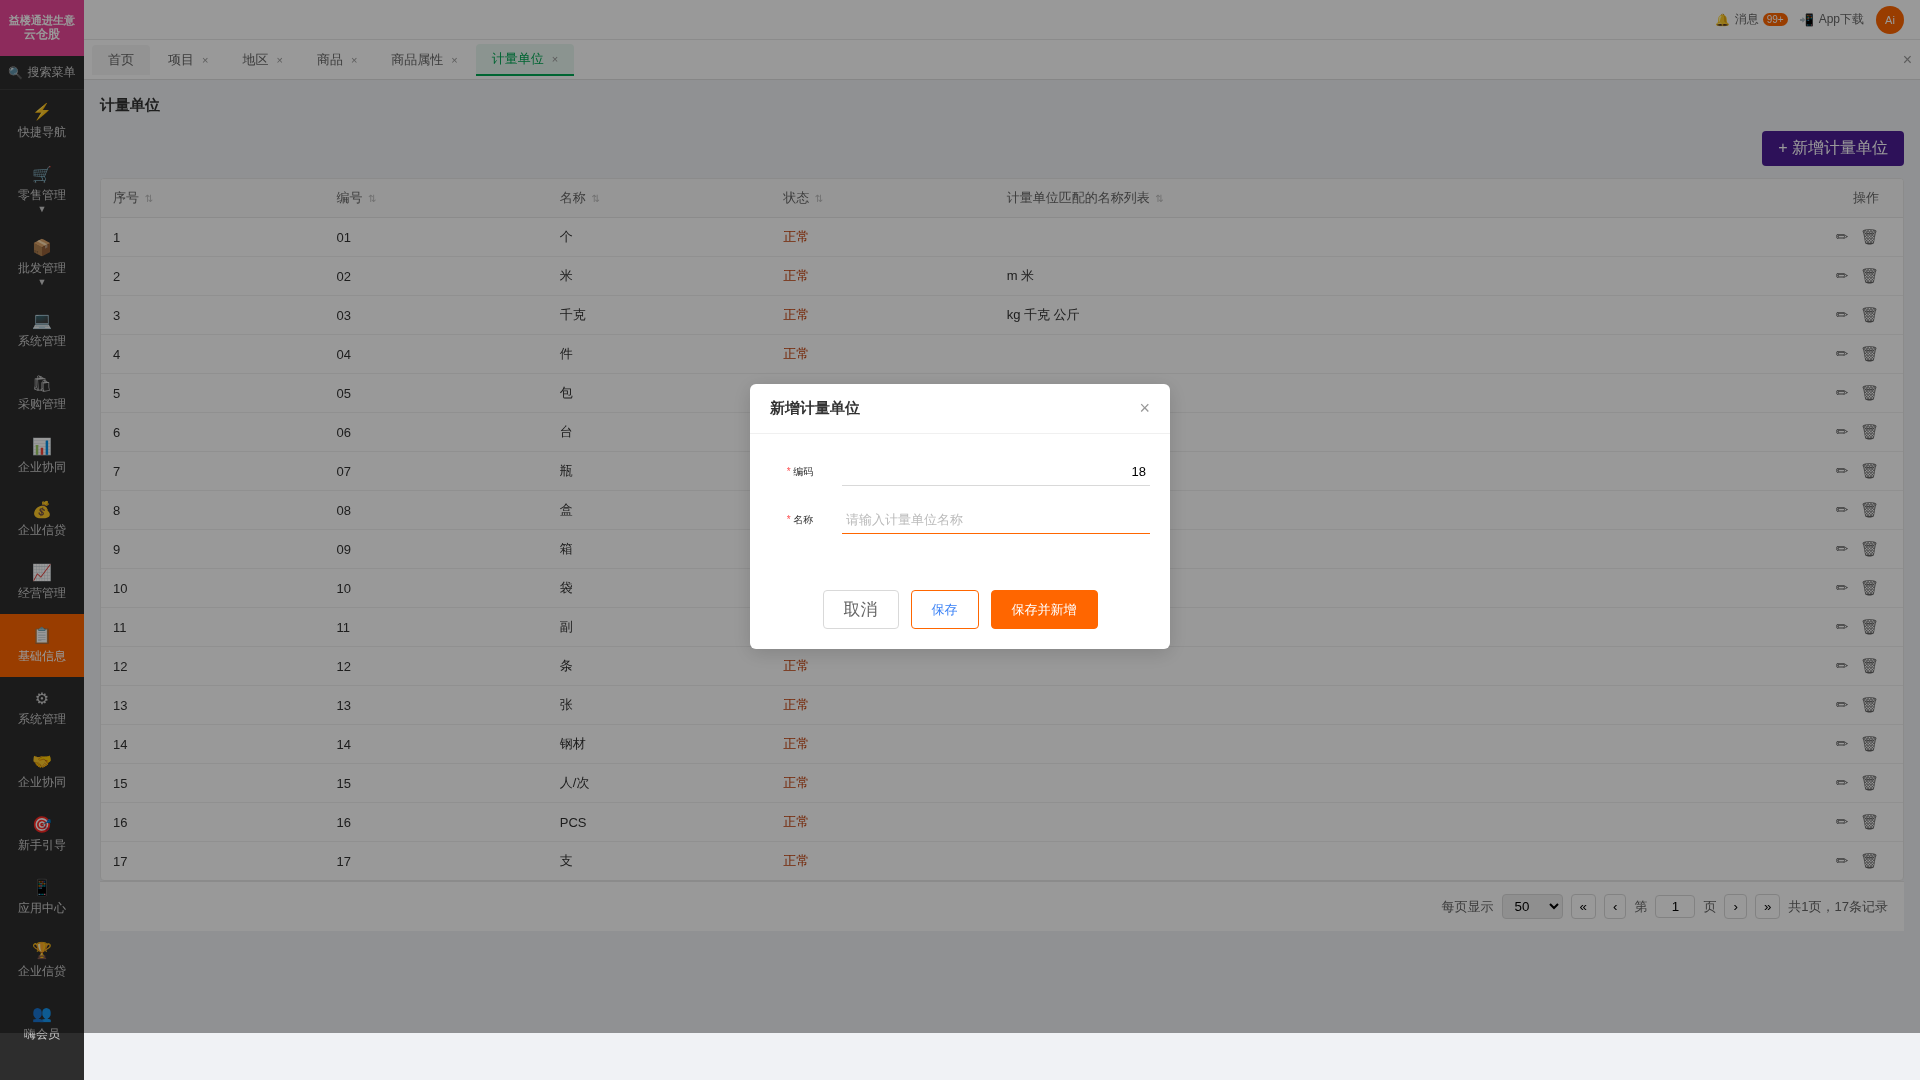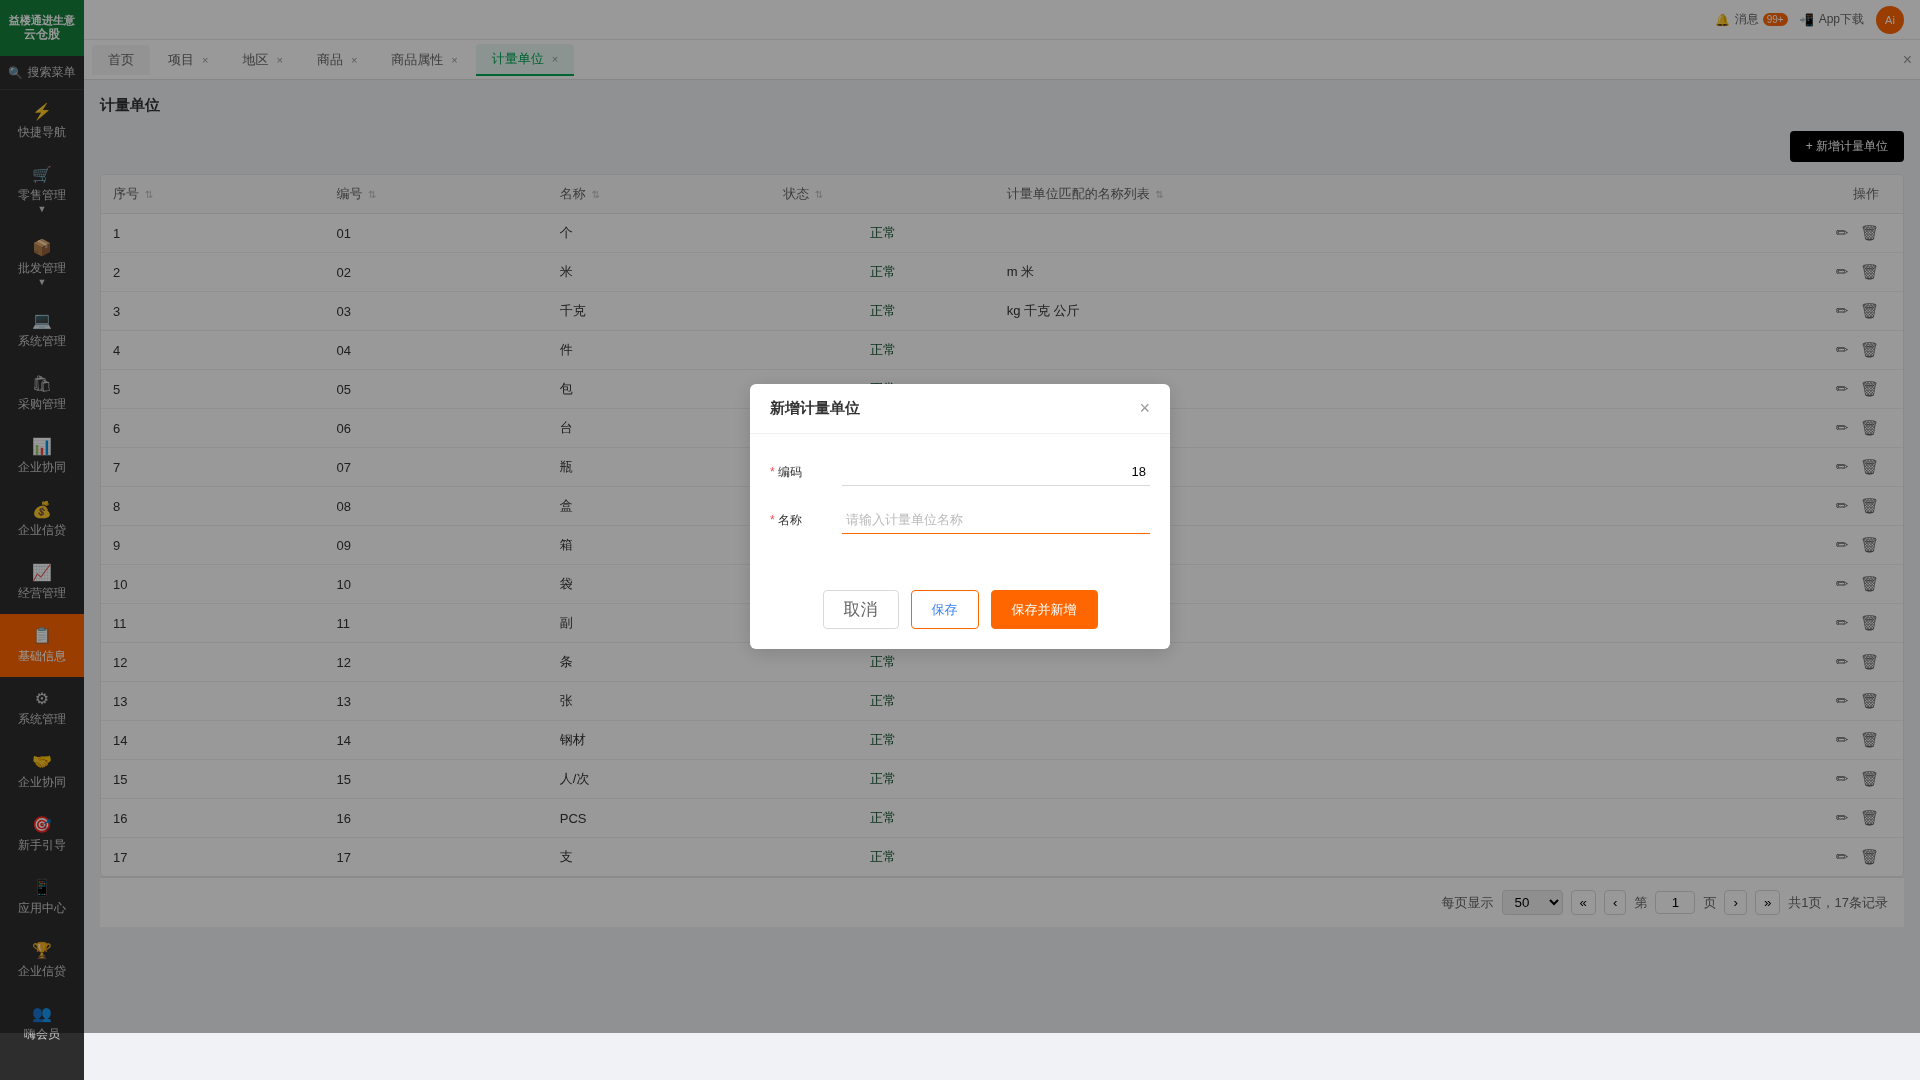--- a/index.html
+++ b/index.html
@@ -1,20 +1,20 @@
 <!DOCTYPE html>
 <html><head>
   <meta charset="utf-8">
   <style>
     * { margin: 0; padding: 0; box-sizing: border-box; }
     body { font-family: "Microsoft YaHei", "PingFang SC", sans-serif; font-size: 13px; background: #f0f2f5; width: 1920px; height: 1080px; overflow: hidden; display: flex; }
 
     
     .sidebar { width: 84px; background: #2d2d2d; height: 1080px; display: flex; flex-direction: column; align-items: center; flex-shrink: 0; }
-    .sidebar-logo { width: 84px; height: 56px; background: #15803d; display: flex; align-items: center; justify-content: center; color: white; font-size: 14px; font-weight: bold; flex-shrink: 0; }
+    .sidebar-logo { width: 84px; height: 56px; background: #ec4899; display: flex; align-items: center; justify-content: center; color: white; font-size: 14px; font-weight: bold; flex-shrink: 0; }
     .sidebar-search { width: 100%; padding: 8px 0; display: flex; align-items: center; justify-content: center; color: #ccc; font-size: 12px; cursor: pointer; border-bottom: 1px solid #3d3d3d; }
     .sidebar-nav-item { width: 100%; padding: 12px 6px; display: flex; align-items: center; justify-content: center; color: #ccc; font-size: 12px; cursor: pointer; text-align: center; flex-direction: column; }
     .sidebar-nav-item.active { background: #ff6600; color: white; }
     .sidebar-nav-item .nav-icon { font-size: 16px; margin-bottom: 3px; }
 
     
     .main { flex: 1; display: flex; flex-direction: column; overflow: hidden; }
 
     
     .top-header { height: 40px; background: #fff; display: flex; align-items: center; justify-content: flex-end; padding: 0 16px; border-bottom: 1px solid #e8e8e8; flex-shrink: 0; }
@@ -31,51 +31,51 @@
     .tab-item .tab-close { color: #999; font-size: 11px; cursor: pointer; margin-left: 2px; }
     .tab-item.home { background: #f5f5f5; }
     .close-all { margin-left: auto; color: #999; cursor: pointer; font-size: 16px; }
 
     
     .content-area { flex: 1; padding: 16px; overflow: auto; position: relative; }
     .page-title { font-size: 15px; font-weight: bold; color: #333; margin-bottom: 16px; }
 
     
     .table-toolbar { display: flex; justify-content: flex-end; margin-bottom: 12px; }
-    .btn-add { background: #000000; color: white; border: none; padding: 7px 16px; border-radius: 4px; cursor: pointer; font-size: 12px; display: flex; align-items: center; gap: 4px; }
+    .btn-add { background: #4c1d95; color: white; border: none; padding: 7px 16px; border-radius: 4px; cursor: pointer; font-size: 16px; display: flex; align-items: center; gap: 4px; }
 
     
     .table-container { background: white; border-radius: 4px; overflow: hidden; border: 1px solid #e8e8e8; }
     table { width: 100%; border-collapse: collapse; font-size: 13px; }
     thead tr { background: #fafafa; }
     thead th { padding: 10px 12px; text-align: left; color: #666; font-weight: normal; border-bottom: 1px solid #e8e8e8; white-space: nowrap; }
     thead th .sort-icon { color: #bbb; font-size: 10px; margin-left: 2px; }
     tbody tr { border-bottom: 1px solid #f0f0f0; }
     tbody tr:last-child { border-bottom: none; }
     tbody td { padding: 10px 12px; color: #333; }
-    .status-normal { color: #14532d; text-align: center; }
+    .status-normal { color: #c2410c; }
     .action-btn { color: #666; cursor: pointer; margin-right: 8px; font-size: 15px; }
 
     
     .pagination { display: flex; align-items: center; justify-content: flex-end; padding: 12px 16px; background: white; border-top: 1px solid #e8e8e8; gap: 8px; font-size: 13px; color: #666; }
     .page-select { padding: 3px 8px; border: 1px solid #d9d9d9; border-radius: 4px; }
     .page-btn { padding: 4px 8px; border: 1px solid #d9d9d9; border-radius: 4px; cursor: pointer; background: white; }
     .page-input { width: 40px; border: 1px solid #d9d9d9; border-radius: 4px; padding: 3px 6px; text-align: center; }
 
     
     .overlay { position: fixed; top: 0; left: 0; width: 1920px; height: 1033px; background: rgba(0,0,0,0.4); z-index: 1000; display: flex; align-items: center; justify-content: center; }
 
     
     .modal { background: white; border-radius: 6px; width: 420px; box-shadow: 0 4px 20px rgba(0,0,0,0.15); }
     .modal-header { padding: 14px 20px; border-bottom: 1px solid #f0f0f0; display: flex; align-items: center; justify-content: space-between; }
     .modal-title { font-size: 15px; font-weight: bold; color: #333; }
     .modal-close { color: #999; cursor: pointer; font-size: 18px; }
     .modal-body { padding: 24px 20px; }
     .form-row { display: flex; align-items: center; margin-bottom: 20px; }
-    .form-label { width: 60px; text-align: left; color: #333; font-size: 12px; }
+    .form-label { width: 60px; text-align: center; color: #333; font-size: 10px; }
     .form-input { flex: 1; border: none; border-bottom: 1px solid #d9d9d9; padding: 6px 4px; font-size: 13px; outline: none; }
     .form-input.focused { border-bottom-color: #ff6600; }
     .form-input::placeholder { color: #bbb; }
     .modal-footer { padding: 12px 20px 20px; display: flex; justify-content: center; gap: 12px; }
     .btn-cancel { padding: 7px 20px; border: 1px solid #d9d9d9; background: white; border-radius: 4px; cursor: pointer; color: #666; font-size: 17px; }
     .btn-save { padding: 7px 20px; border: 1px solid #ff6600; background: white; border-radius: 4px; cursor: pointer; color: #3b82f6; font-size: 13px; }
     .btn-save-new { padding: 7px 20px; background: #ff6600; border: 1px solid #ff6600; border-radius: 4px; cursor: pointer; color: white; font-size: 13px; }
 
     .content-wrapper { display: flex; flex-direction: column; height: 100%; }
   </style>

